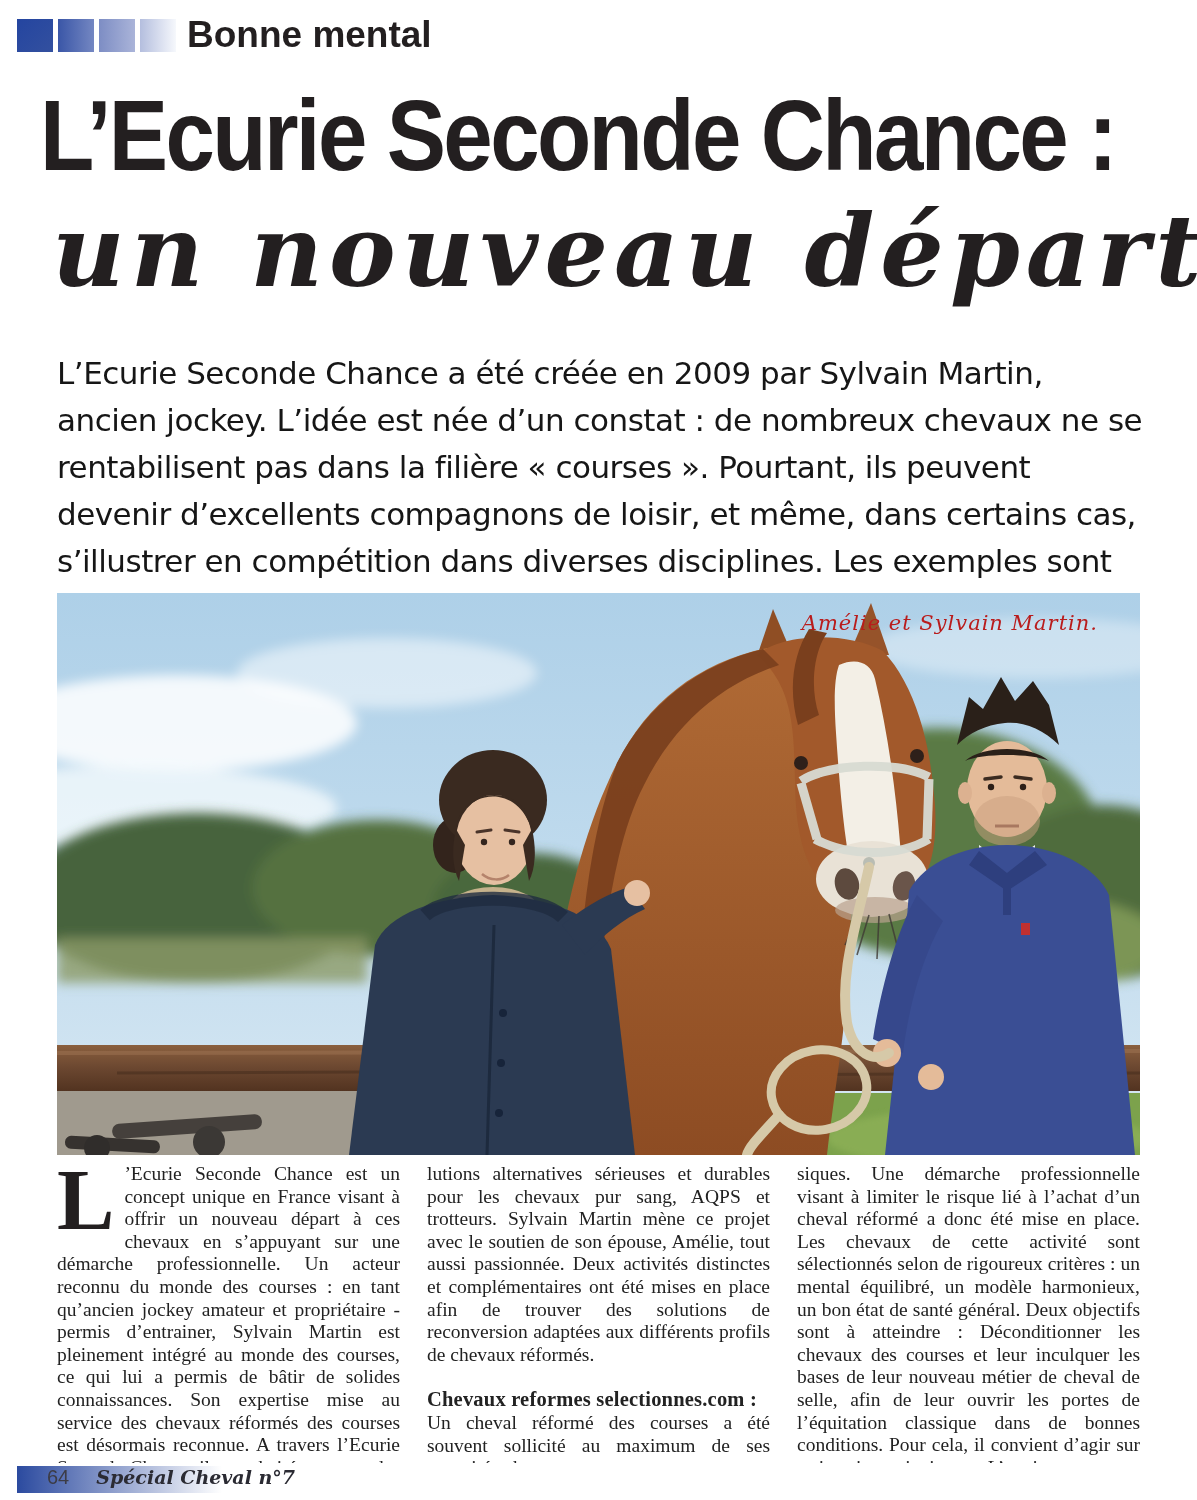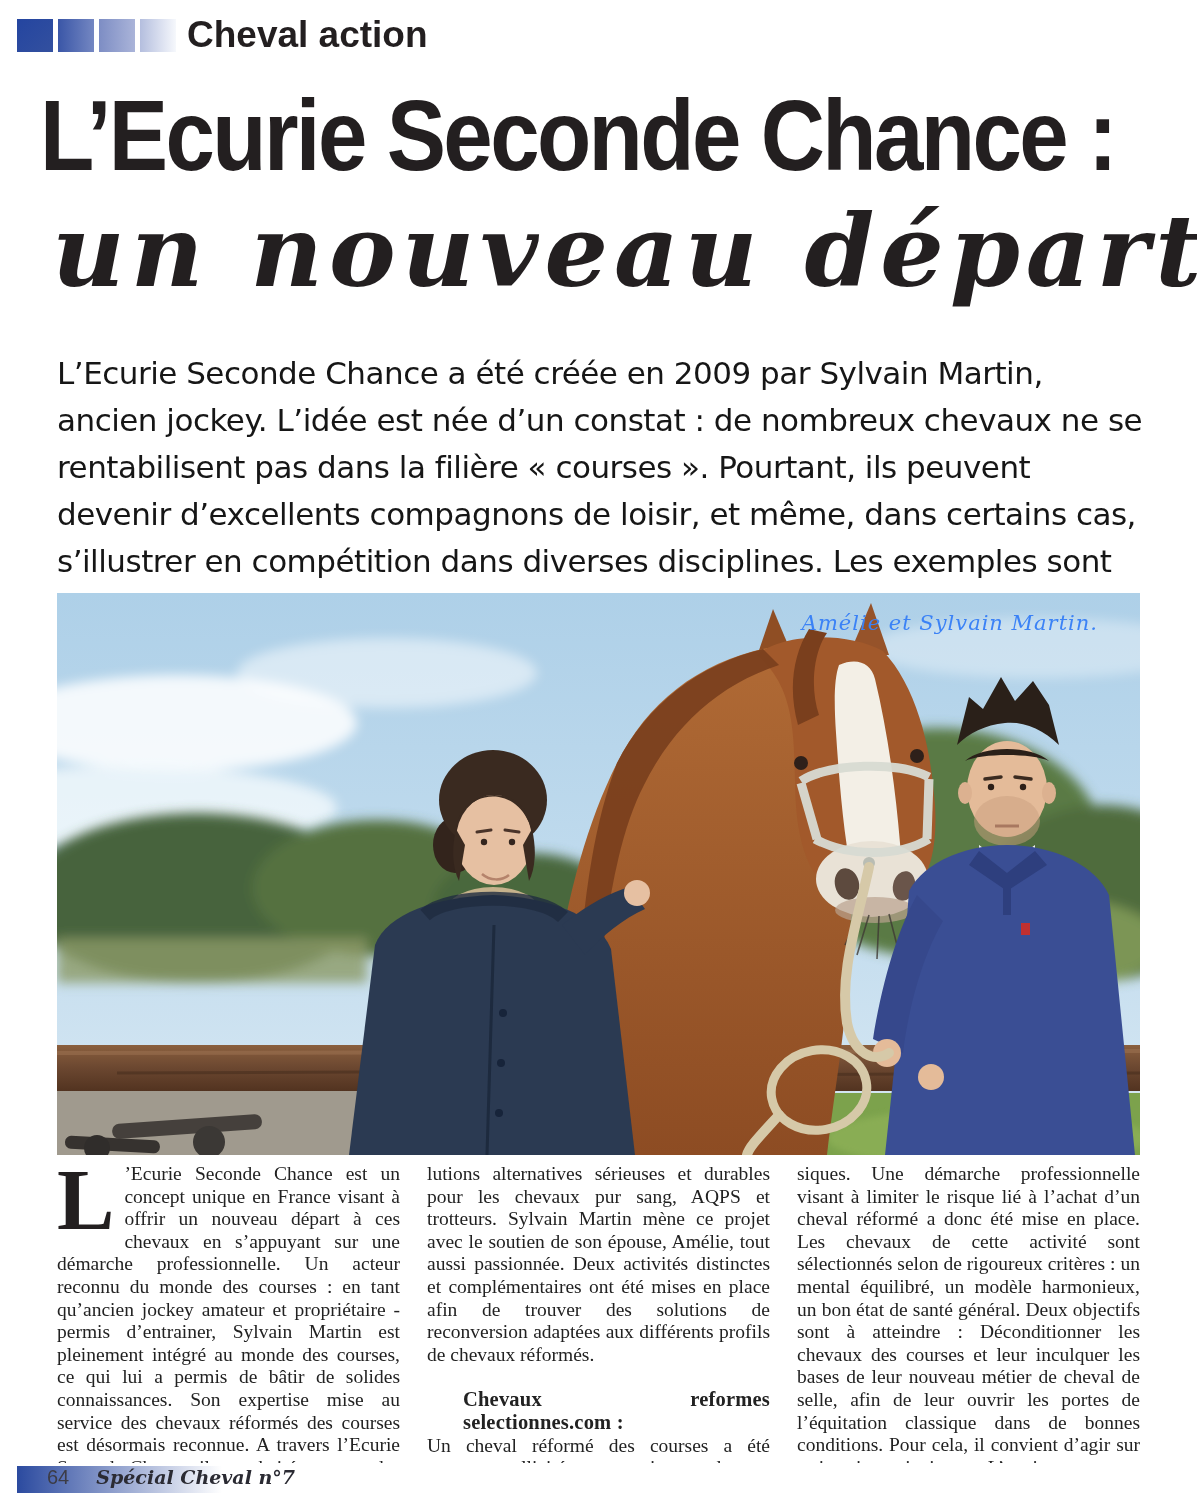--- a/index.html
+++ b/index.html
@@ -36,38 +36,38 @@
     position:absolute; top:350px; left:57px; width:1090px;
     font-family:"DejaVu Sans", sans-serif; font-size:31px; line-height:47px;
     letter-spacing:-0.5px; color:#161616; text-align:left;
   }
   
   .photo { position:absolute; top:593px; left:57px; width:1083px; height:562px; overflow:hidden; }
   .photo svg { display:block; width:100%; height:100%; }
   .photo-caption {
     position:absolute; top:18px; right:42px;
     font-family:"DejaVu Serif", serif; font-style:italic;
-    font-size:21px; color:#3b82f6; letter-spacing:1px;
+    font-size:21px; color:#b91c1c; letter-spacing:1px;
   }
   
   .columns {
     position:absolute; top:1163px; left:57px; width:1083px; height:300px;
     display:flex; gap:27px; overflow:hidden;
   }
   .col {
     flex:1 1 0; font-family:"Liberation Serif", serif; font-size:19.5px;
     line-height:22.6px; text-align:justify; color:#222;
   }
   .dropcap {
     float:left; font-family:"Liberation Serif", serif; font-weight:bold;
     font-size:86px; line-height:66px; padding:4px 10px 0 0; color:#231f20;
   }
   .col-heading {
     font-weight:bold; font-family:"Liberation Serif", serif;
-    margin-top:22px; font-size:20.5px; letter-spacing:0.2px;margin-left:36px;
+    margin-top:22px; font-size:20.5px; letter-spacing:0.2px;
   }
   .para2 { margin-top:1px; }
   
   .footer-bar {
     position:absolute; top:1466px; left:17px; width:205px; height:27px;
     background:linear-gradient(to right,#2b4a9f,#9fadd4 55%,#ffffff);
     display:flex; align-items:flex-start;
   }
   .page-number {
     font-family:"Liberation Sans", sans-serif; font-size:20px; color:#3c3c46;
@@ -81,21 +81,21 @@
 </head>
 <body>
 
 <div class="page">
 
   <div class="kicker-row">
     <div class="sq sq1"></div>
     <div class="sq sq2"></div>
     <div class="sq sq3"></div>
     <div class="sq sq4"></div>
-    <div class="kicker-label">Cheval action</div>
+    <div class="kicker-label">Bonne mental</div>
   </div>
 
   <h1 class="main-title">L’Ecurie Seconde Chance :</h1>
   <div class="script-title">un nouveau départ !</div>
 
   <p class="lead">L’Ecurie Seconde Chance a été créée en 2009 par Sylvain Martin, ancien jockey. L’idée est née d’un constat : de nombreux chevaux ne se rentabilisent pas dans la filière « courses ». Pourtant, ils peuvent devenir d’excellents compagnons de loisir, et même, dans certains cas, s’illustrer en compétition dans diverses disciplines. Les exemples sont nombreux !</p>
 
   <div class="photo">
     <svg viewBox="0 0 1083 562" preserveAspectRatio="none">
       <defs>

